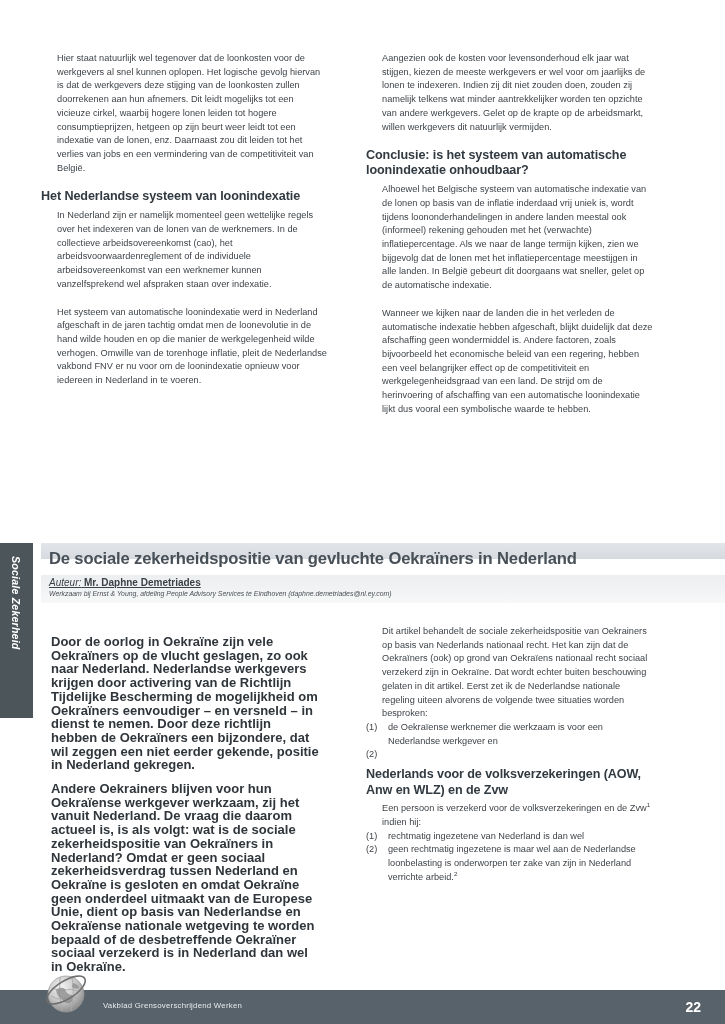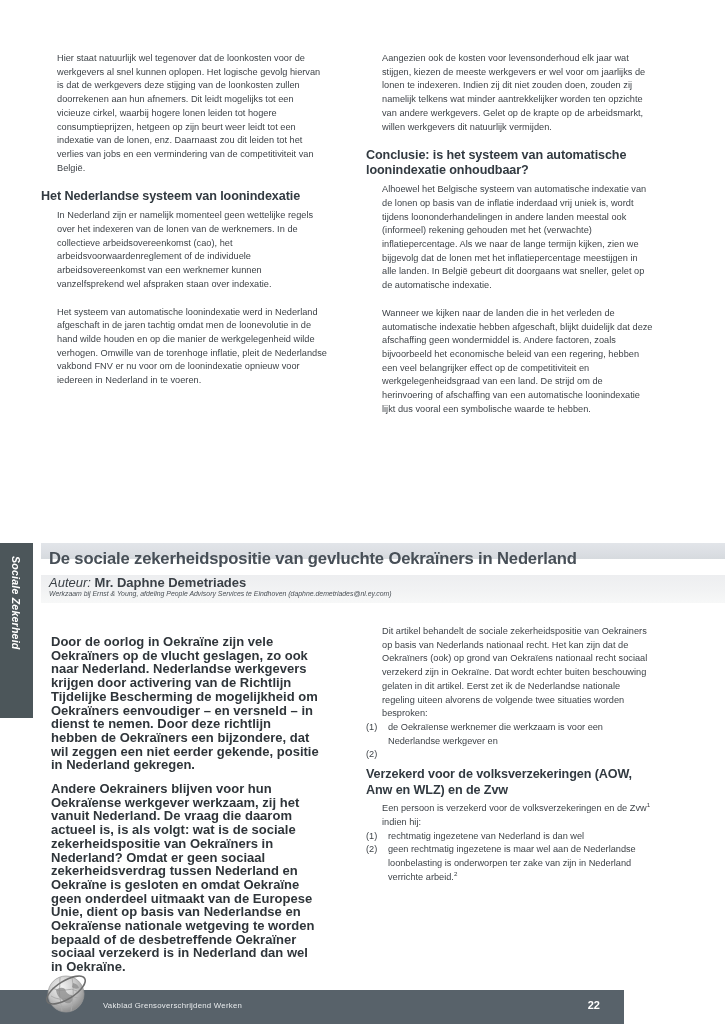--- a/index.html
+++ b/index.html
@@ -78,23 +78,24 @@
   .header-author-band {
     position: absolute;
     left: 41px; top: 32px;
     width: 684px;
     height: 28px;
     background: linear-gradient(180deg, #edeef0 0%, #f2f3f4 60%, #f7f8f8 100%);
   }
   .author-line {
     position: absolute;
     left: 8px; top: 3px;
-    font-size: 13px;
+    font-size: 10px;
     line-height: 10px;
     color: #3b4147;
+    text-decoration: underline;
   }
   .author-line .lbl { font-style: italic; font-weight: normal; }
   .author-line .nm  { font-weight: bold; }
   .affil-line {
     position: absolute;
     left: 8px; top: 13.5px;
     font-size: 6.9px;
     line-height: 10px;
     font-style: italic;
     color: #4a5056;
@@ -179,37 +180,37 @@
     font-size: 6.2px;
     vertical-align: super;
     line-height: 0;
   }
 
   
   .footer-bar {
     position: absolute;
     left: 0;
     bottom: 0;
-    width: 624px;
+    width: 725px;
     height: 34px;
     background: #58626a;
   }
   .footer-text {
     position: absolute;
     left: 103px;
     top: 11px;
     font-size: 7.8px;
     color: #e7eaec;
     letter-spacing: 0.25px;
   }
   .footer-page {
     position: absolute;
     right: 24px;
     top: 9px;
-    font-size: 11px;
+    font-size: 14px;
     font-weight: bold;
     color: #ffffff;
   }
   .globe-icon {
     position: absolute;
     left: 42px;
     bottom: 6px;
     width: 52px;
     height: 52px;
   }
@@ -264,21 +265,21 @@
     <ol class="numlist">
       <li>
         <span class="num">(1)</span>
         <span>de Oekraïense werknemer die werkzaam is voor een Nederlandse werkgever en</span>
       </li>
       <li>
         <span class="num">(2)</span>
       </li>
     </ol>
 
-    <h2 class="sub-head">Verzekerd voor de volksverzekeringen (AOW, Anw en WLZ) en de Zvw</h2>
+    <h2 class="sub-head">Nederlands voor de volksverzekeringen (AOW, Anw en WLZ) en de Zvw</h2>
 
     <p class="body" style="margin-bottom:0"><span>Een persoon is verzekerd voor de volksverzekeringen en de Zvw</span><sup class="fn">1</sup><span> indien hij:</span></p>
 
     <ol class="numlist">
       <li>
         <span class="num">(1)</span>
         <span>rechtmatig ingezetene van Nederland is dan wel</span>
       </li>
       <li>
         <span class="num">(2)</span>

